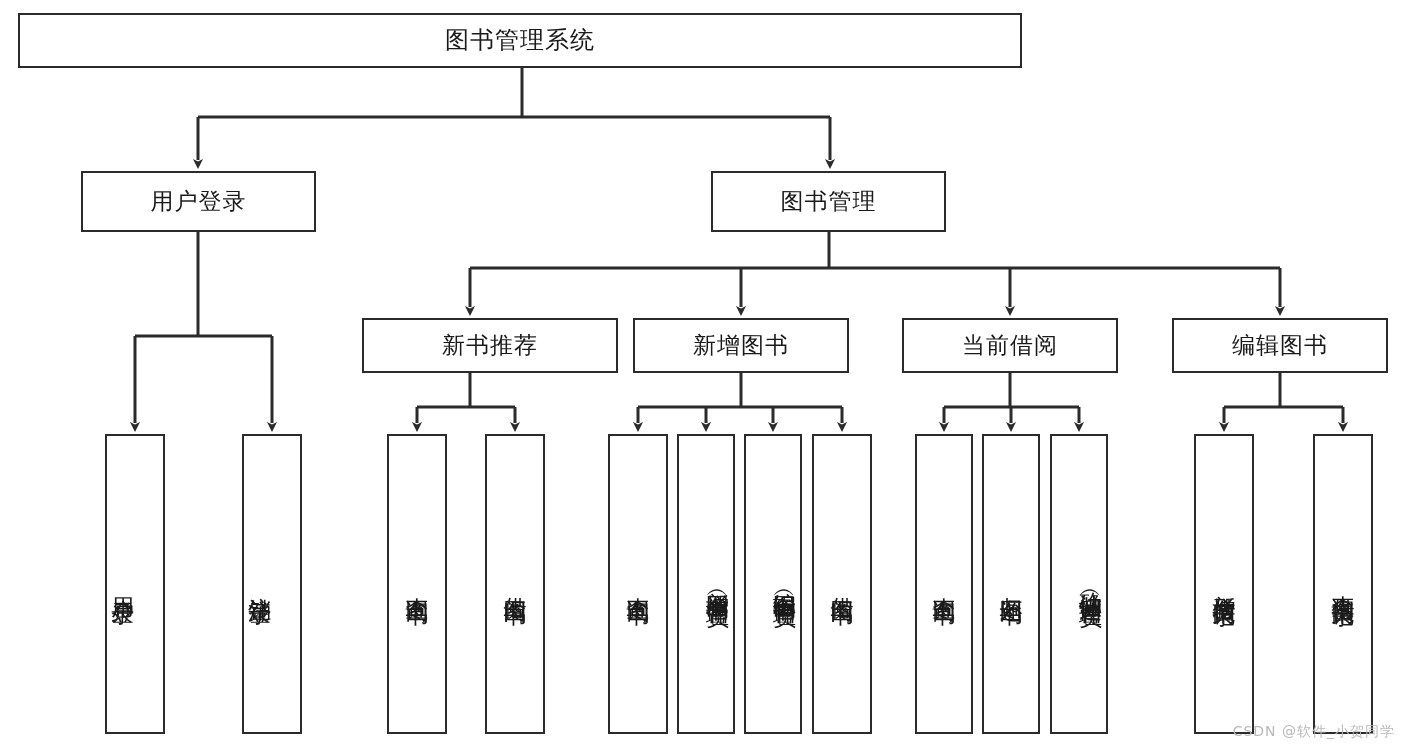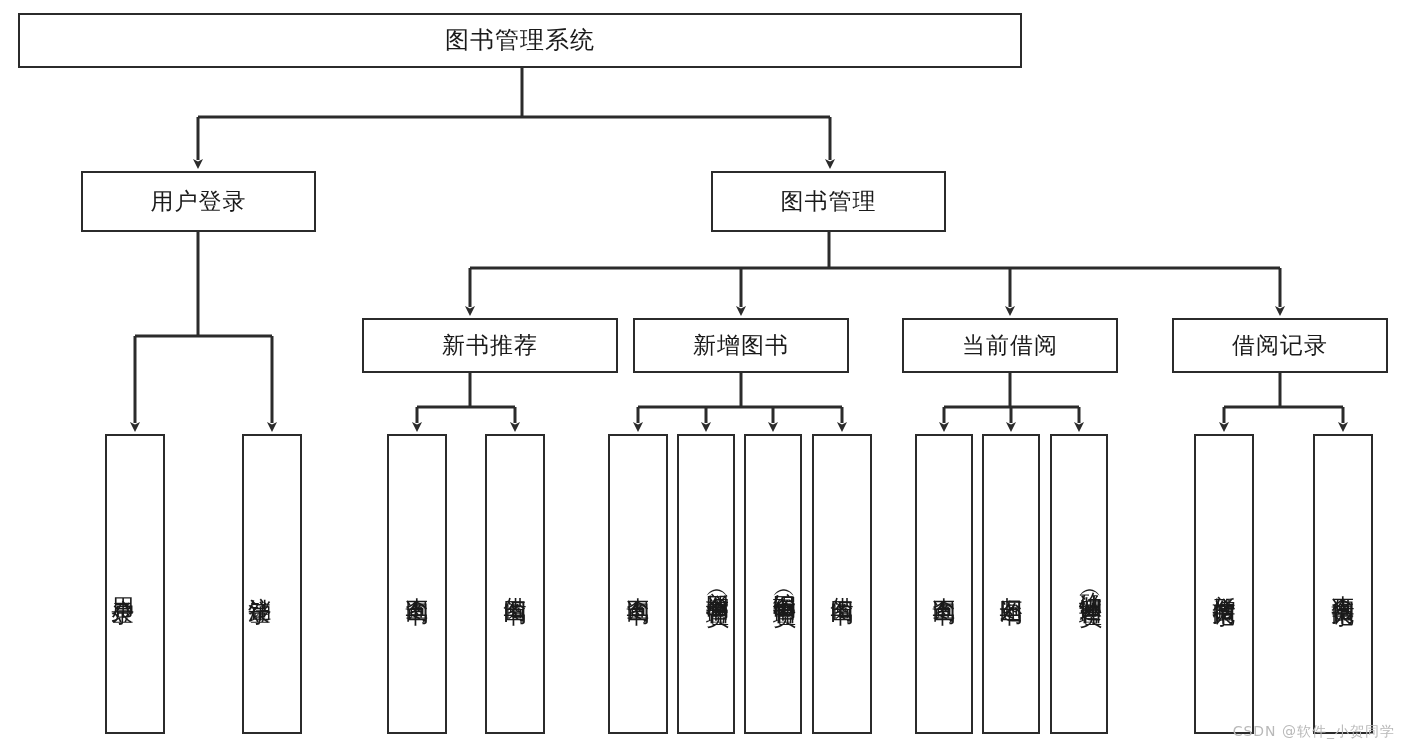--- a/index.html
+++ b/index.html
@@ -148,21 +148,21 @@
   <div class="node horiz" style="left: 362px; top: 318px; width: 256px; height: 55px; text-align: center;">
     <span>新书推荐</span>
   </div>
   <div class="node horiz" style="left: 633px; top: 318px; width: 216px; height: 55px;">
     <span>新增图书</span>
   </div>
   <div class="node horiz" style="left: 902px; top: 318px; width: 216px; height: 55px; font-family: Liberation Serif, serif;">
     <span>当前借阅</span>
   </div>
   <div class="node horiz" style="left: 1172px; top: 318px; width: 216px; height: 55px;">
-    <span>借阅记录</span>
+    <span>编辑图书</span>
   </div>
 
   <div class="node vert align-end" style="left: 105px; top: 434px; width: 60px; height: 300px;">
     <span class="vlabel">用户登录</span>
   </div>
   <div class="node vert align-end" style="left: 242px; top: 434px; width: 60px; height: 300px;">
     <span class="vlabel">注销登录</span>
   </div>
   <div class="node vert align-center" style="left: 387px; top: 434px; width: 60px; height: 300px;">
     <span class="vlabel">查询图书</span>

